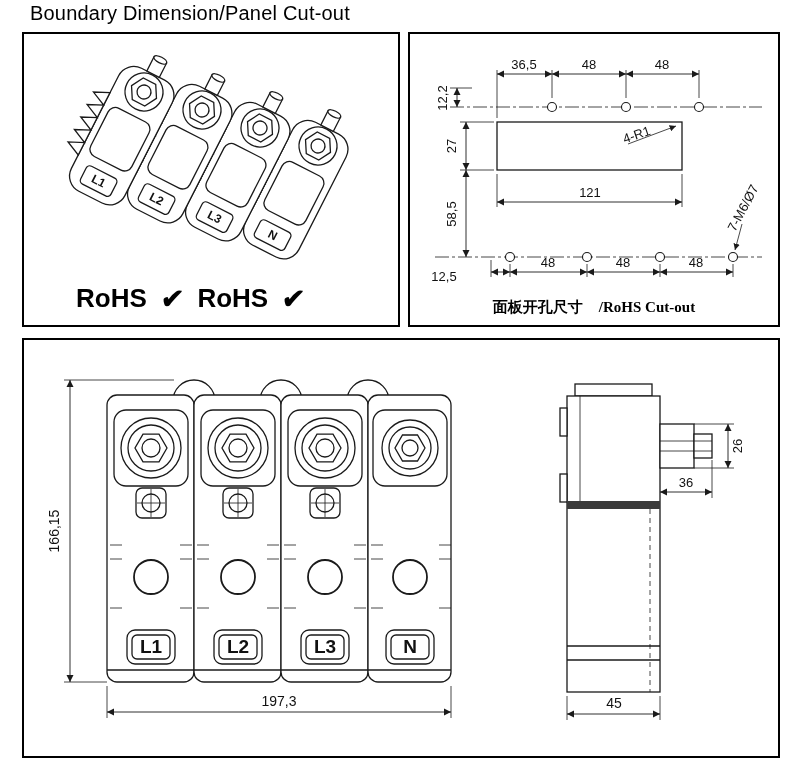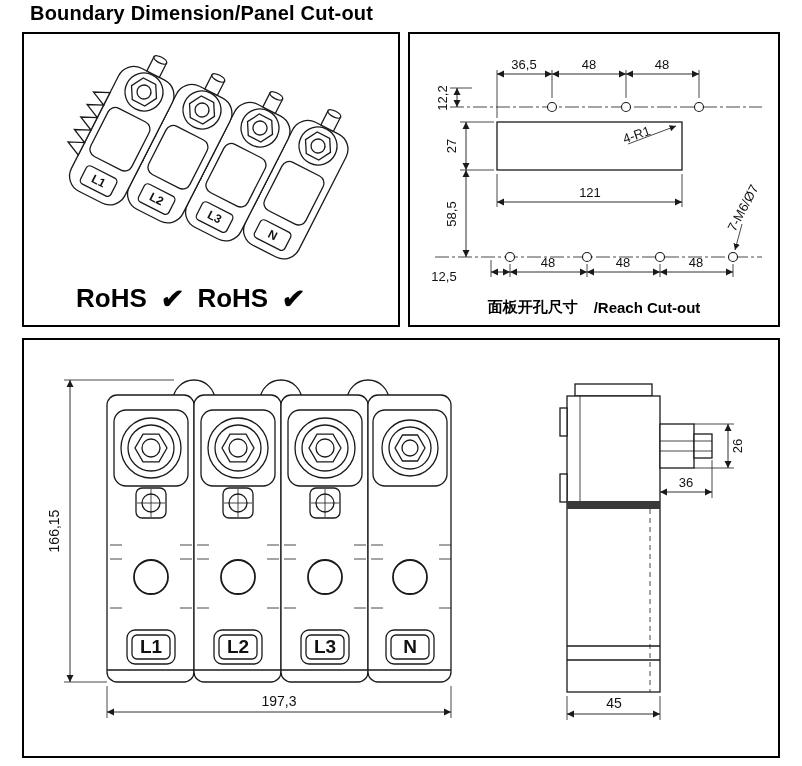--- a/index.html
+++ b/index.html
@@ -1,28 +1,28 @@
 <!DOCTYPE html>
 <html><head>
 <meta charset="utf-8">
 <style>
   * { margin:0; padding:0; box-sizing:border-box; }
   body { background:#fff; font-family:"Liberation Sans", sans-serif; color:#000; }
   .page { width:802px; height:766px; background:#fff; position:relative; overflow:hidden; }
-  .title { position:absolute; left:30px; top:2px; font-size:20px; font-weight:bold; letter-spacing:0.2px;text-align:center; }
+  .title { position:absolute; left:30px; top:2px; font-size:20px; font-weight:normal; letter-spacing:0.2px;text-align:center; }
   .row-top { position:absolute; left:22px; top:32px; display:flex; gap:8px; }
   .box { border:2px solid #000; background:#fff; }
   .box-iso { width:378px; height:295px; display:flex; flex-direction:column; }
   .box-panel { width:372px; height:295px; display:flex; flex-direction:column; }
   .box-views { position:absolute; left:22px; top:338px; width:758px; height:420px; }
   .rohs-row { height:53px; display:flex; align-items:center; padding-left:52px; gap:14px;
               font-size:26px; font-weight:bold; }
   .check { font-size:27px; font-weight:bold; transform:skewX(-6deg); }
   .panel-caption { height:35px; display:flex; align-items:center; justify-content:center;
-                   font-size:15px; font-weight:bold; gap:16px; }
+                   font-size:15px; font-weight:bold; gap:16px;font-family:Liberation Serif, serif; }
   svg { display:block; }
   .part { fill:#fff; stroke:#1a1a1a; stroke-width:1.3; }
   .partline { fill:none; stroke:#1a1a1a; stroke-width:1.3; }
   .thick { fill:none; stroke:#1a1a1a; stroke-width:1.8; }
   .thin { fill:none; stroke:#1a1a1a; stroke-width:0.8; }
   .dimline { fill:none; stroke:#1a1a1a; stroke-width:0.9; }
   .center { fill:none; stroke:#1a1a1a; stroke-width:0.8; stroke-dasharray:14,3,3,3; }
   .dashed { fill:none; stroke:#1a1a1a; stroke-width:0.8; stroke-dasharray:5,4; }
   .hole { fill:#fff; stroke:#1a1a1a; stroke-width:1.1; }
   text.dim { font-size:13px; fill:#111; font-family:"Liberation Sans",sans-serif; }
@@ -175,21 +175,21 @@
         <text class="dim mid" x="138" y="233">48</text>
         <text class="dim mid" x="213" y="233">48</text>
         <text class="dim mid" x="286" y="233">48</text>
 
         <line class="thin" x1="332" y1="190" x2="325" y2="216" marker-end="url(#arrB)"></line>
         <text class="dim mid" transform="rotate(-62 337 176)" x="337" y="176">7-M6/Ø7</text>
       </svg>
 
       <div class="panel-caption">
         <span>面板开孔尺寸</span>
-        <span>/Reach Cut-out</span>
+        <span>/RoHS Cut-out</span>
       </div>
     </div>
   </div>
 
   <div class="box box-views">
     <svg width="754" height="416" viewBox="0 0 754 416">
       <defs>
         <marker id="arrC" viewBox="0 0 10 10" refX="10" refY="5" markerWidth="8" markerHeight="8" orient="auto-start-reverse">
           <path d="M0,0 L10,5 L0,10 z" fill="#1a1a1a"></path>
         </marker>

